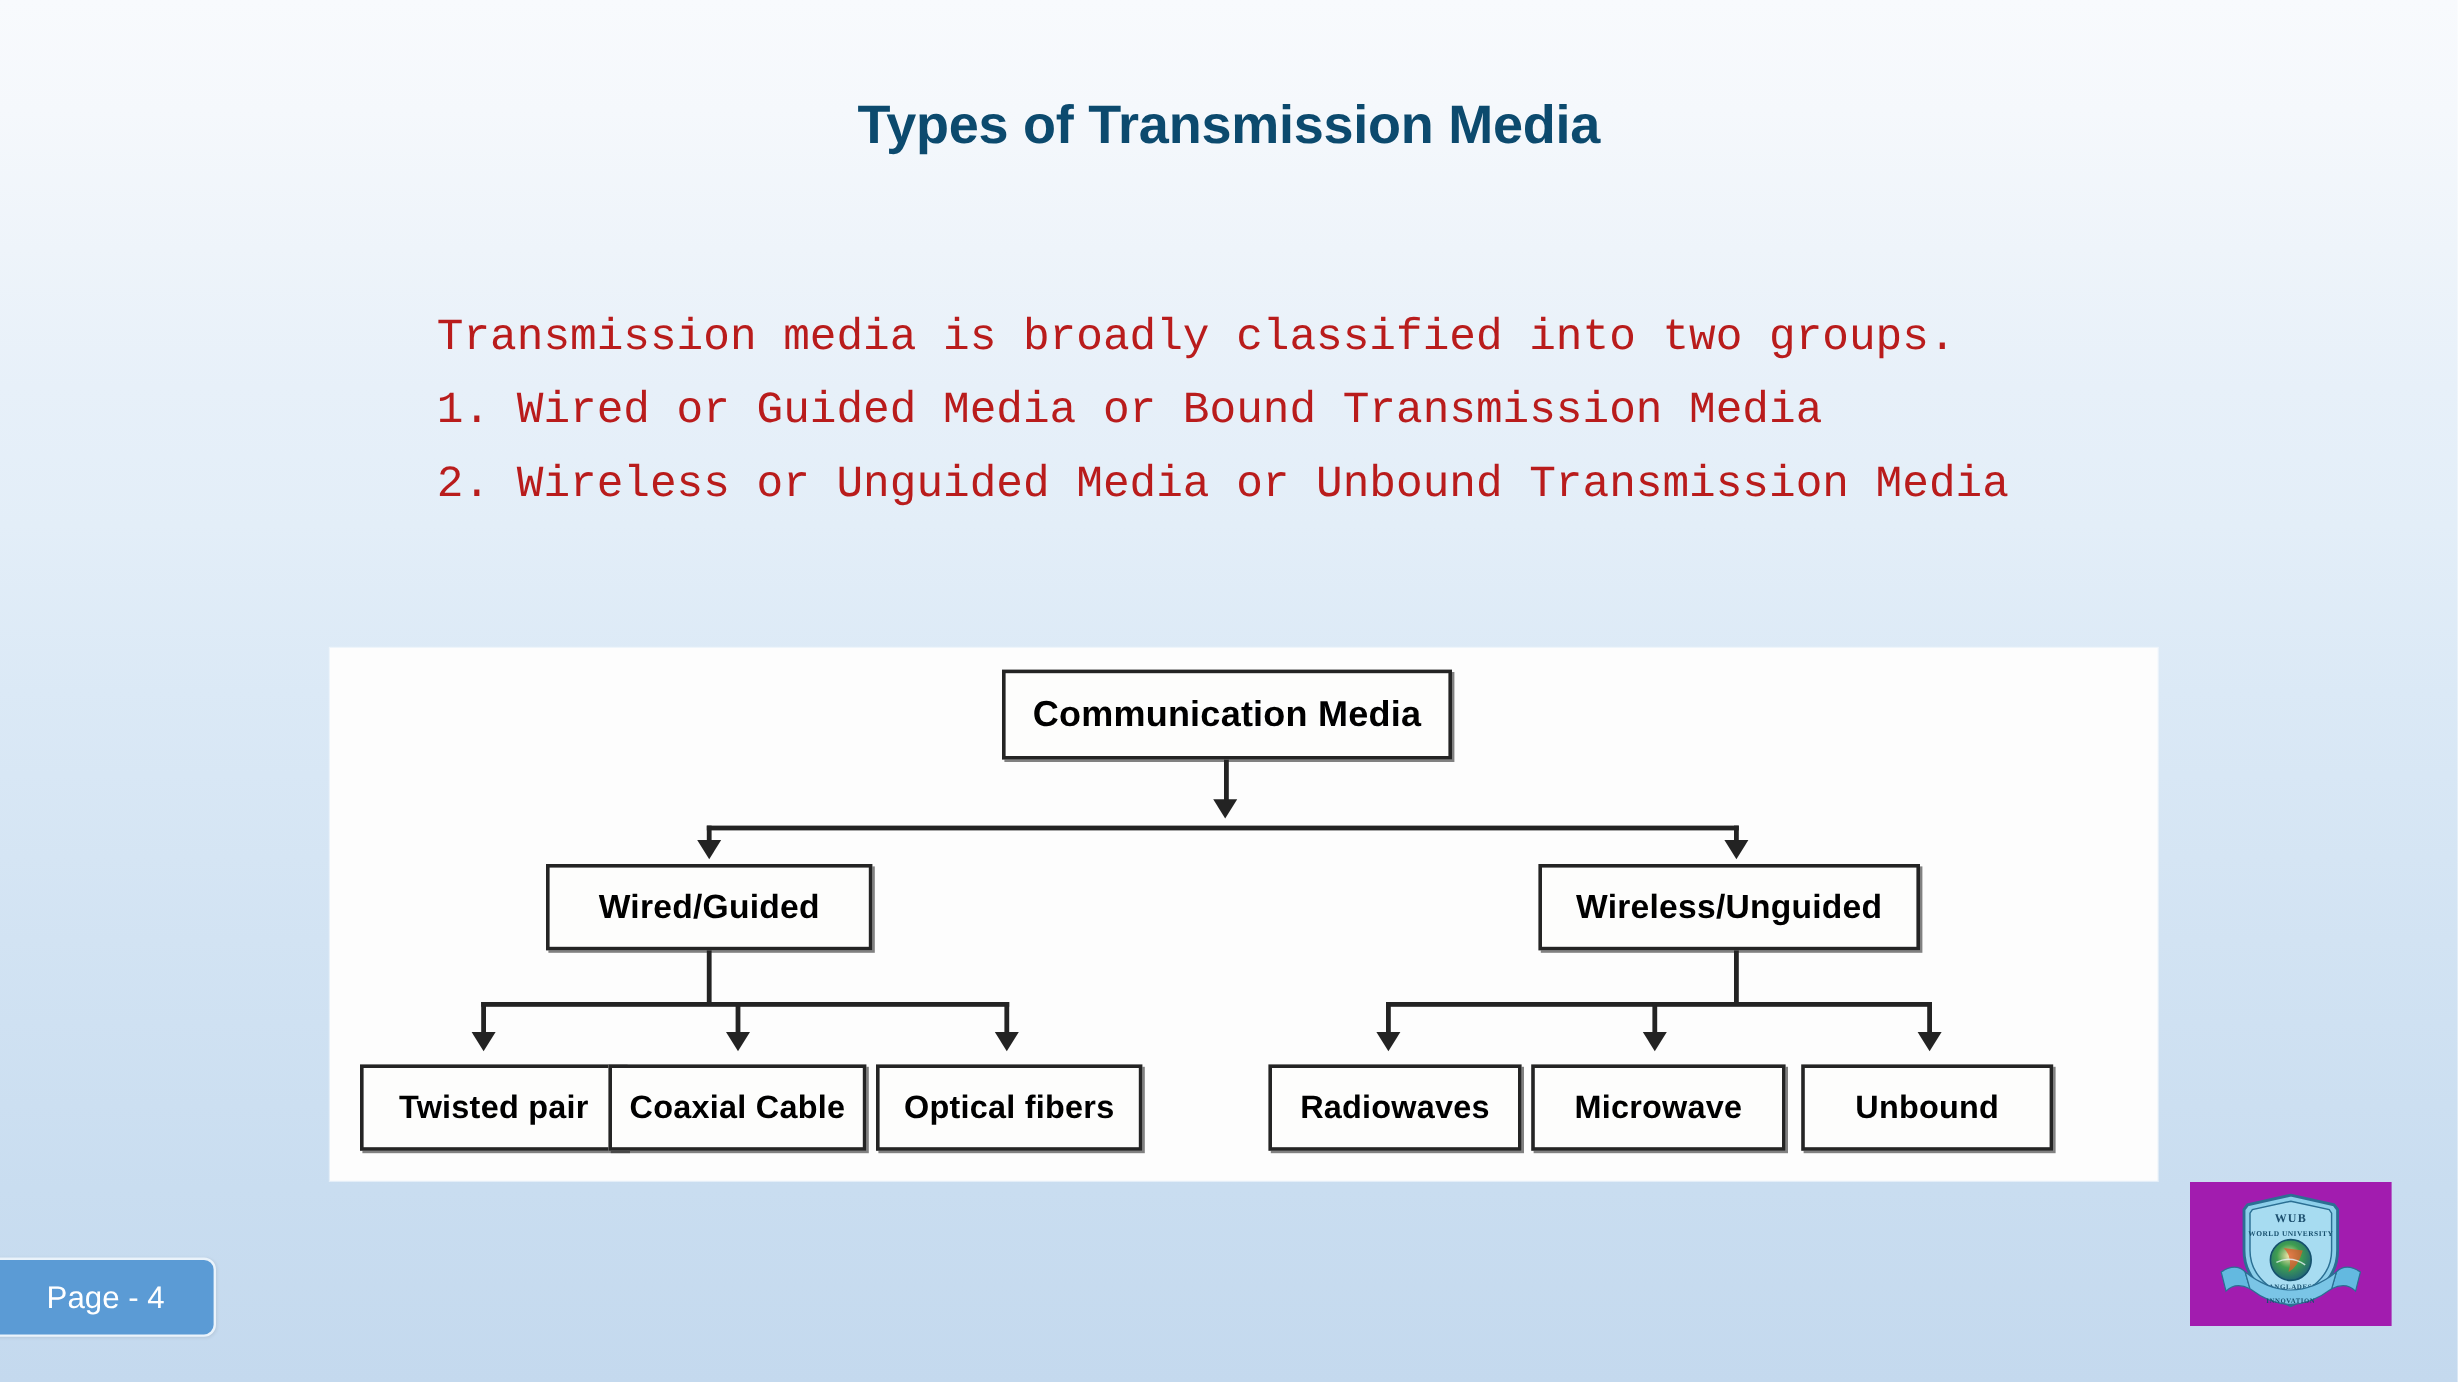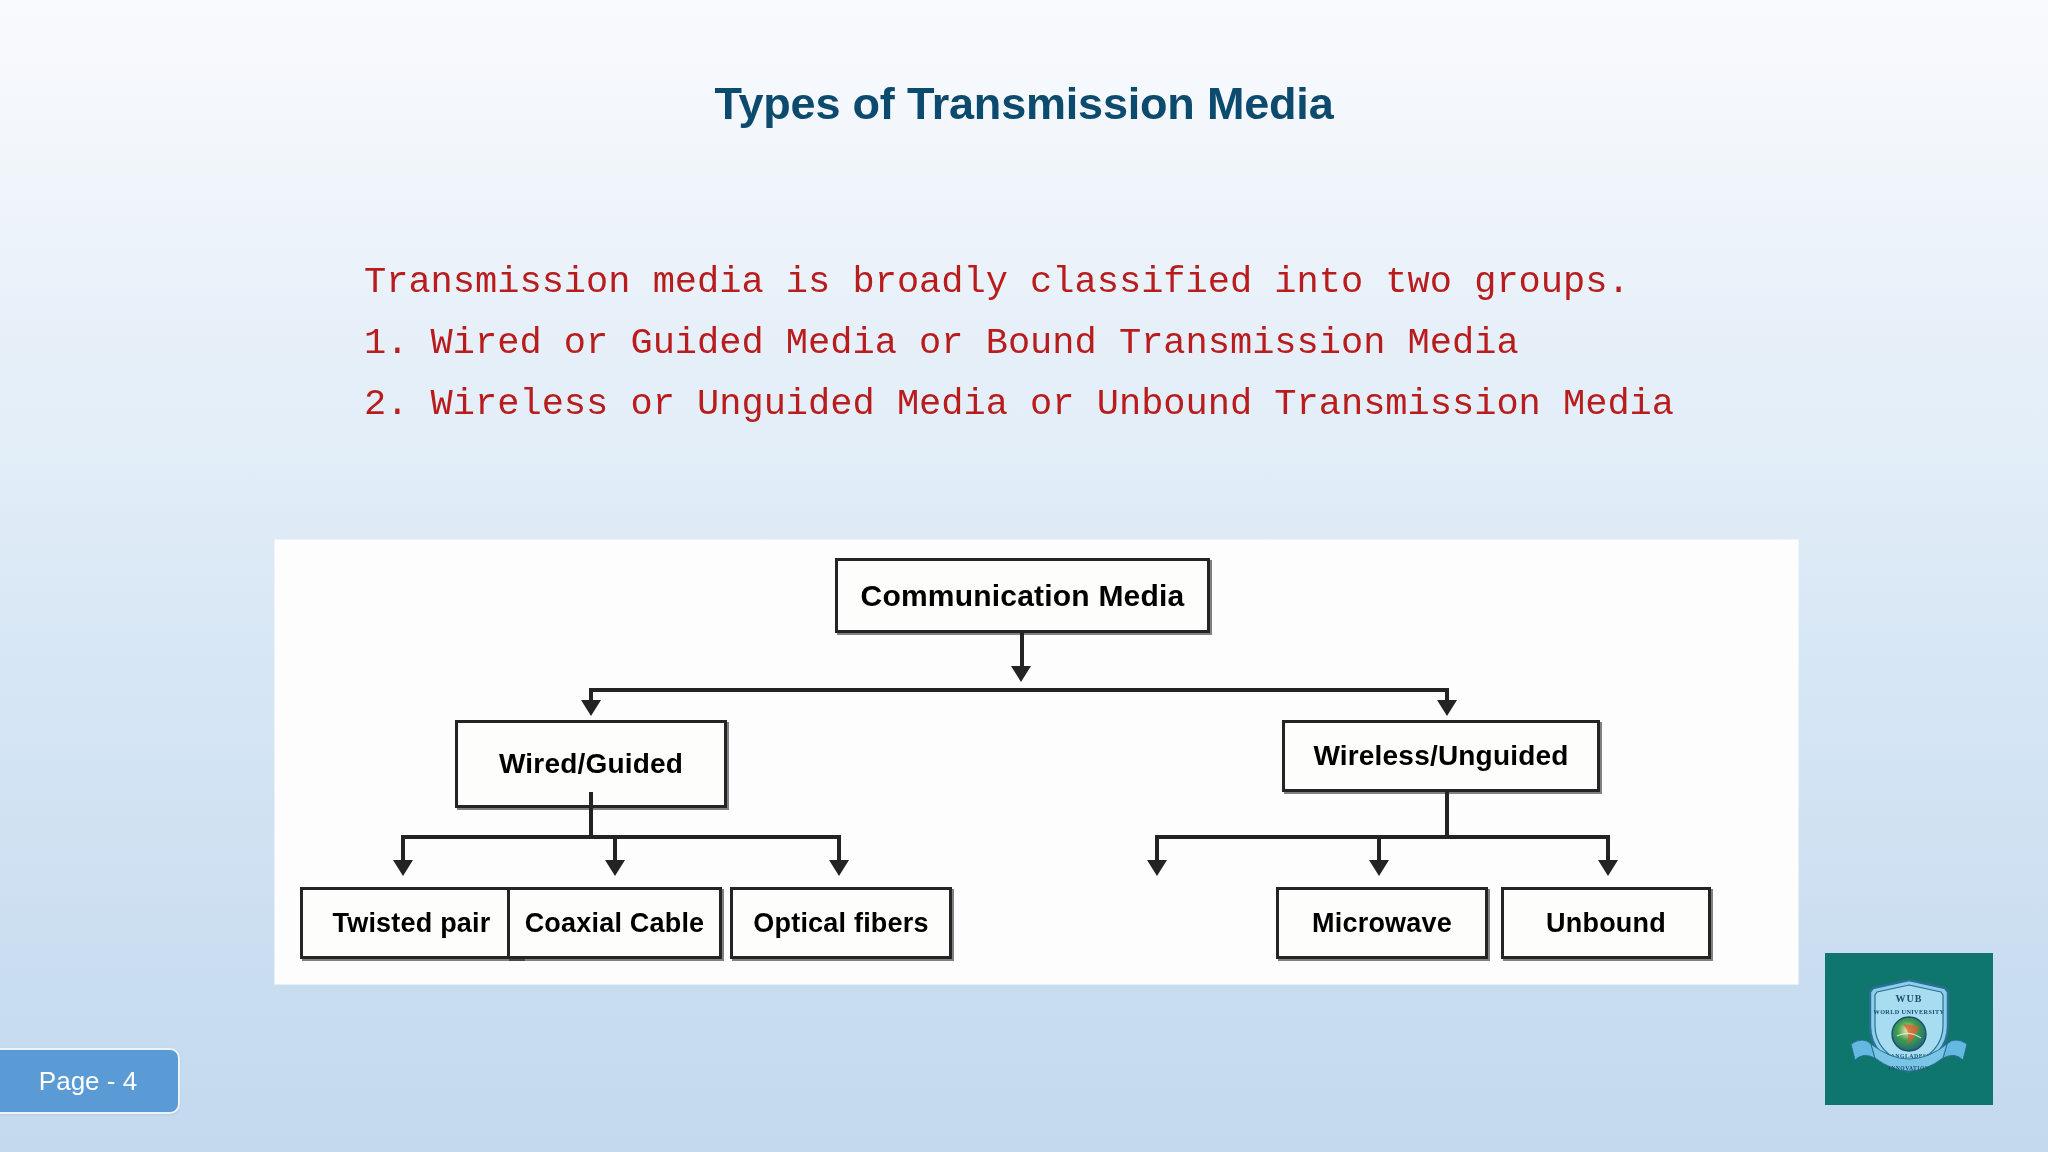--- a/index.html
+++ b/index.html
@@ -82,21 +82,21 @@
     color: #000000;
     font-family: "Liberation Sans", sans-serif;
     font-weight: bold;
     letter-spacing: 0.2px;
     box-shadow: 2px 2px 0 0 rgba(30,30,30,0.55);
     filter: contrast(1.02);
   }
   .node span { display: block; }
 
   .node-root  { left: 560px; top: 18px;  width: 375px; height: 75px; font-size: 30px; }
-  .node-l2a   { left: 180px; top: 180px; width: 272px; height: 88px; font-size: 28px; }
+  .node-l2a   { left: 180px; top: 180px; width: 272px; height: 72px; font-size: 28px; }
   .node-l2b   { left: 1007px; top: 180px; width: 318px; height: 72px; font-size: 28px; }
 
   .node-l3 { top: 347px; height: 72px; font-size: 27px; }
   .node-tp  { left: 25px;   width: 223px; }
   .node-cc  { left: 232px;  width: 215px; }
   .node-of  { left: 455px;  width: 222px; }
   .node-rw  { left: 782px;  width: 211px; }
   .node-mw  { left: 1001px; width: 212px; }
   .node-ir  { left: 1226px; width: 210px; }
 
@@ -135,22 +135,22 @@
     box-shadow: 0 1px 3px rgba(0,0,0,0.08);
   }
   .page-badge span { padding-left: 14px; }
 
   
   .logo-box {
     position: absolute;
     right: 55px;
     bottom: 47px;
     width: 168px;
-    height: 152px;
-    background: #0f766e;
+    height: 120px;
+    background: #a21caf;
     display: flex;
     align-items: center;
     justify-content: center;
   }
   .logo-svg { display: block; }
 </style>
 </head>
 <body>
 
 <div class="slide-title">Types of Transmission Media</div>
@@ -204,20 +204,23 @@
     <div class="node node-l3 node-tp">
       <span>Twisted pair</span>
     </div>
     <div class="node node-l3 node-cc">
       <span>Coaxial Cable</span>
     </div>
     <div class="node node-l3 node-of">
       <span>Optical fibers</span>
     </div>
 
+    <div class="node node-l3 node-rw">
+      <span>Radiowaves</span>
+    </div>
     <div class="node node-l3 node-mw">
       <span>Microwave</span>
     </div>
     <div class="node node-l3 node-ir">
       <span>Unbound</span>
     </div>
 
   </div>
 </div>
 

